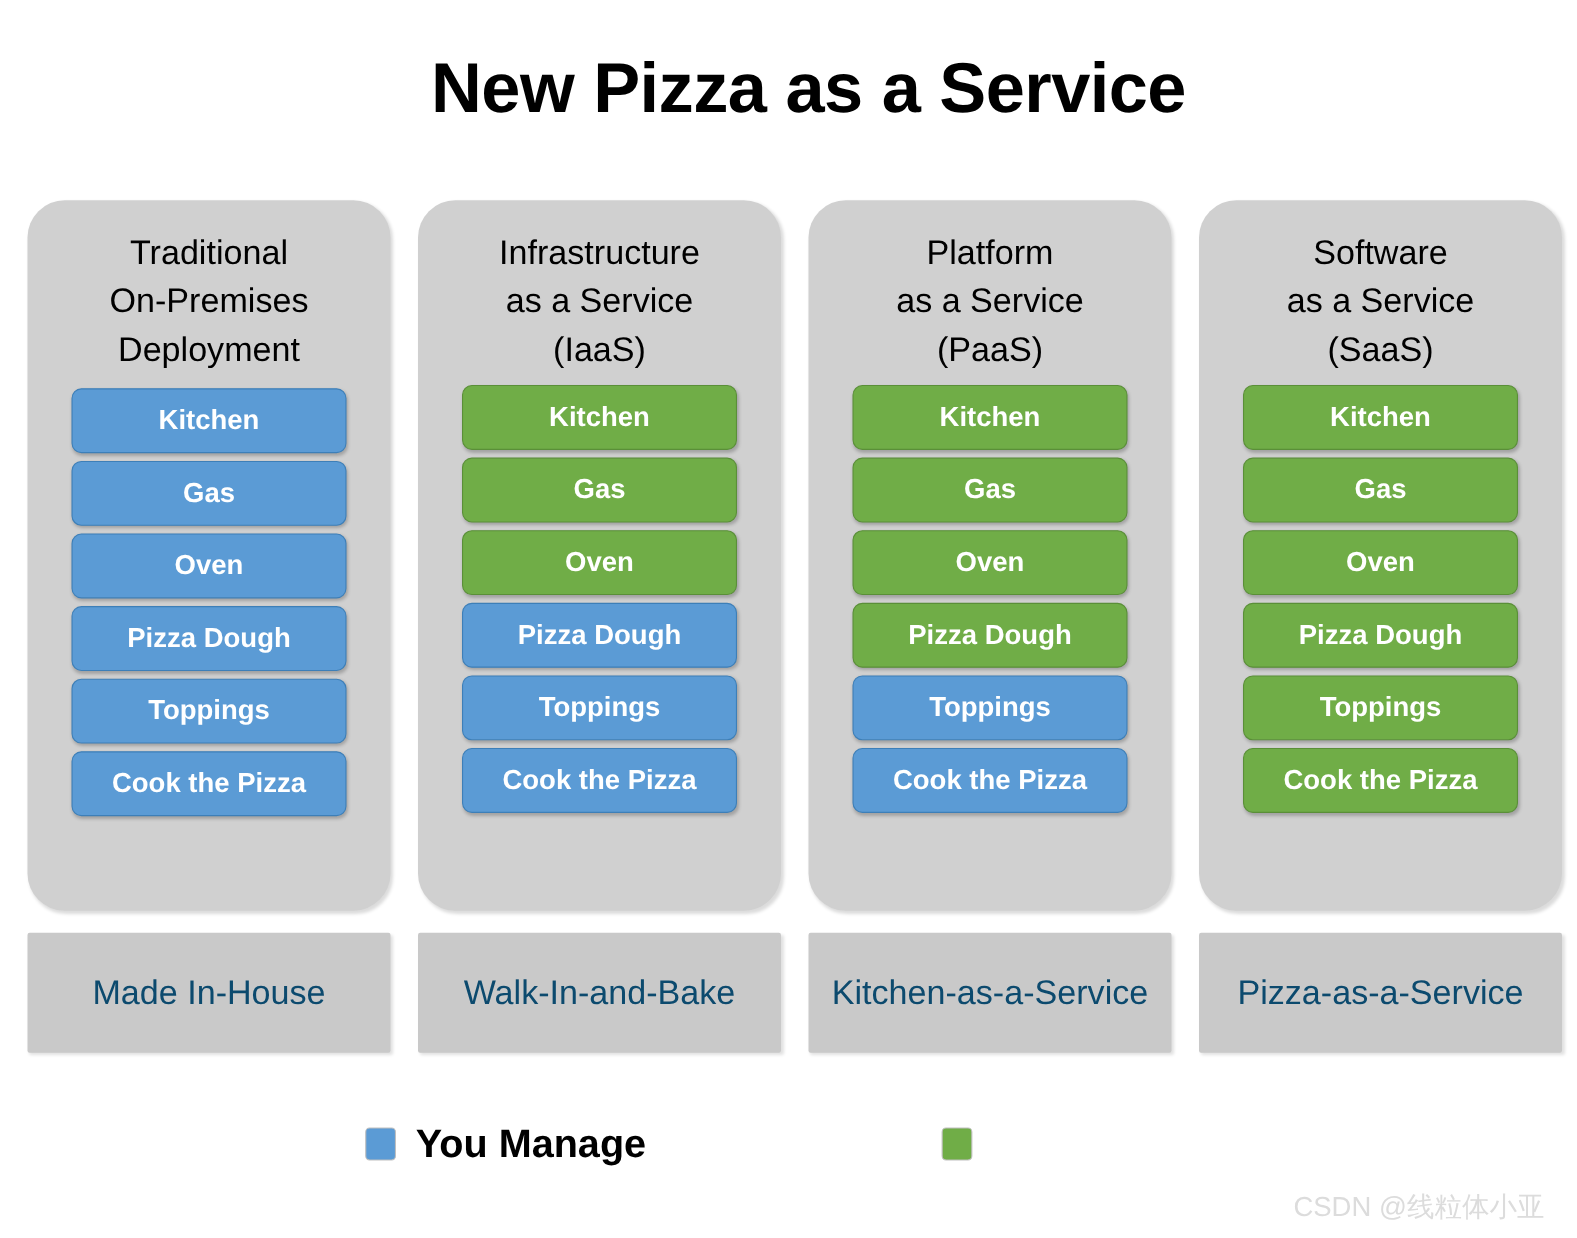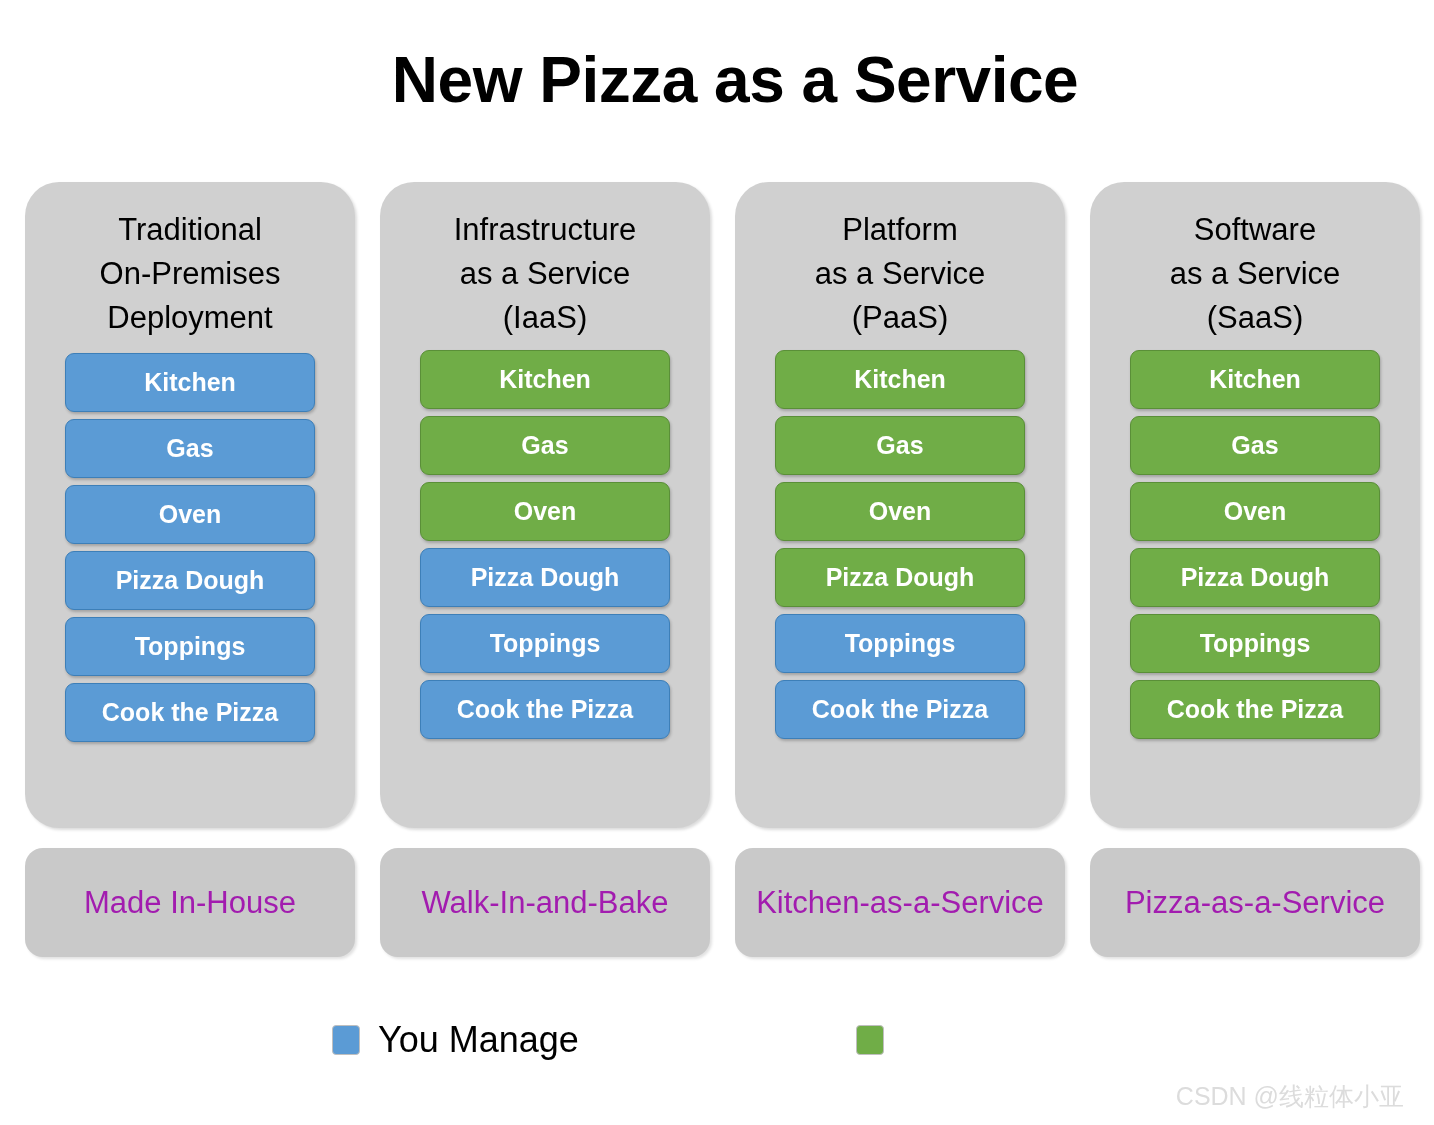--- a/index.html
+++ b/index.html
@@ -99,26 +99,26 @@
     left: 25px;
     width: 1395px;
     height: 109px;
     display: flex;
     justify-content: space-between;
   }
   .footer-box {
     width: 330px;
     height: 109px;
     background: #c9c9c9;
-    border-radius: 18px;
+    border-radius: 2px;
     display: flex;
     align-items: center;
     justify-content: center;
     font-size: 31px;
-    color: #a21caf;
+    color: #0c4a6e;
     box-shadow: 2px 2px 3px rgba(0,0,0,0.12);
     box-sizing: border-box;
     white-space: nowrap;
   }
 
   
   .legend {
     position: absolute;
     top: 1014px;
     left: 0;
@@ -139,21 +139,21 @@
     height: 30px;
     border-radius: 4px;
     border: 1px solid #bfbfbf;
     box-sizing: border-box;
     margin-right: 18px;
   }
   .swatch.blue { background: #5b9bd5; }
   .swatch.green { background: #70ad47; }
   .legend-label {
     font-size: 36px;
-    font-weight: normal;
+    font-weight: bold;
     color: #000000;
     white-space: nowrap;
   }
 
   
   .watermark {
     position: absolute;
     right: 30px;
     bottom: 12px;
     font-size: 25px;

